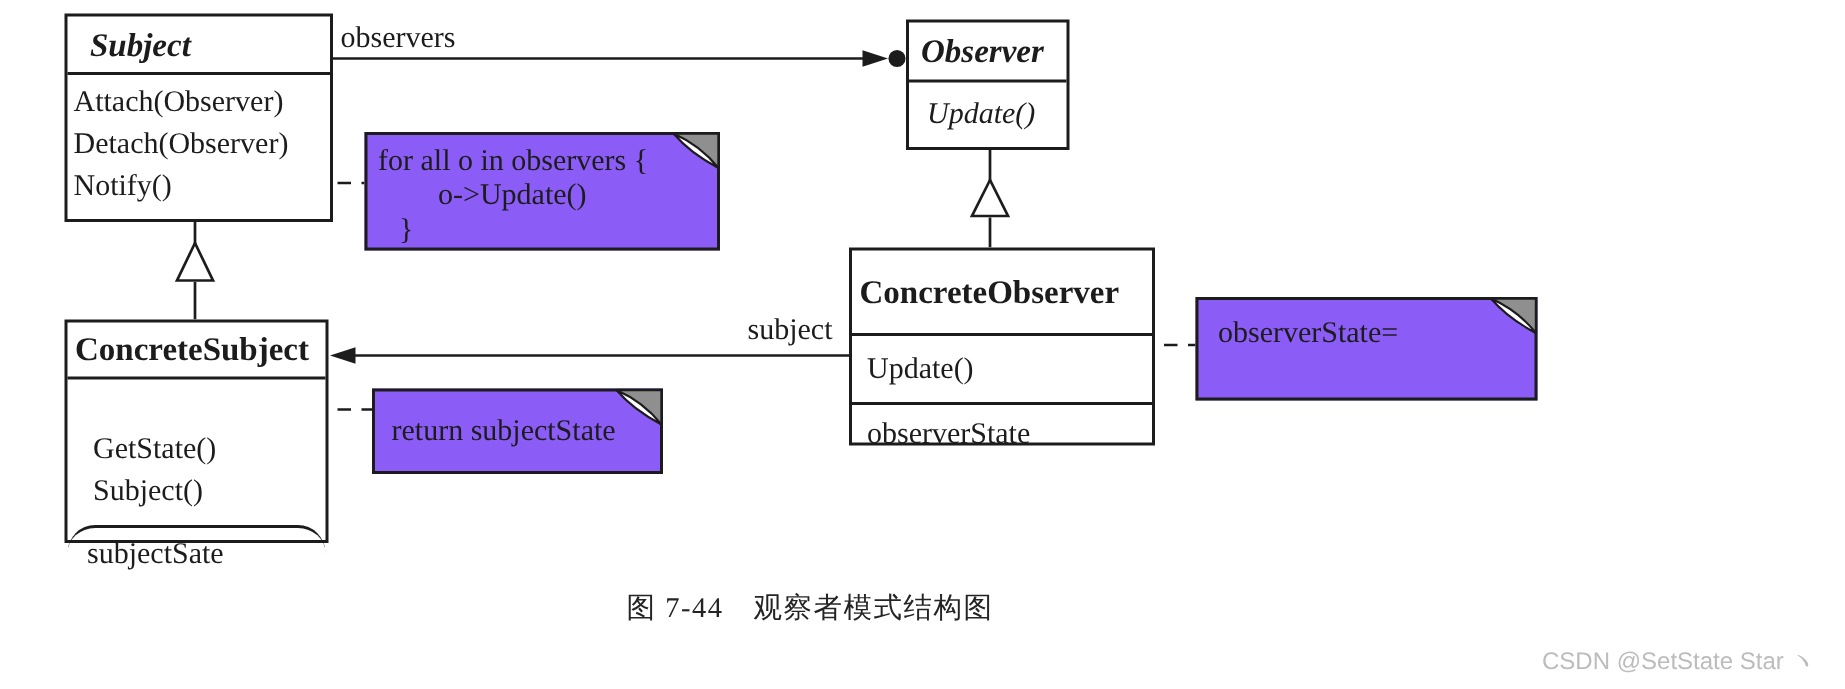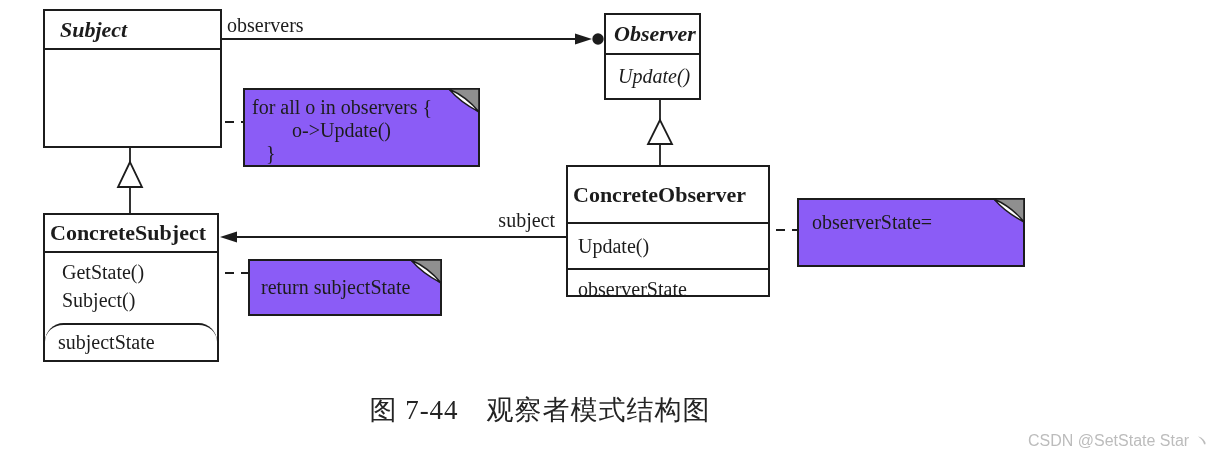--- a/index.html
+++ b/index.html
@@ -13,28 +13,28 @@
   .it { font-style:italic; }
   .sec { box-sizing:border-box; font-size:20px; }
   .sec.attrs { border-top:2px solid #1c1c1c;border-radius:19px; }
   .m { white-space:nowrap; }
 
   #subject-box        { left:43px;  top:9px;   width:179px; height:139px; }
   #subject-box .uml-title { height:39px; padding-left:15px; }
   #subject-box .sec   { padding:4px 0 0 4px; }
   #subject-box .m     { line-height:28px; }
 
-  #observer-box       { left:604px; top:13px;  width:97px; height:87px; }
+  #observer-box       { left:604px; top:13px;  width:109px; height:87px; }
   #observer-box .uml-title { height:40px; padding-left:8px; }
   #observer-box .sec  { padding-left:12px; }
   #observer-box .m    { line-height:43px; }
 
   #concrete-subject-box { left:43px; top:213px; width:176px; height:149px; }
   #concrete-subject-box .uml-title { height:38px; padding-left:5px; }
-  #concrete-subject-box .sec.methods { height:70px; padding:5px 0 0 17px; }
+  #concrete-subject-box .sec.methods { height:70px; padding:5px 0 0 17px;margin-top:27px; }
   #concrete-subject-box .m { line-height:28px; }
   #concrete-subject-box .sec.attrs { height:37px; padding-left:13px; }
   #concrete-subject-box .attrs .m { line-height:35px; }
 
   #concrete-observer-box { left:566px; top:165px; width:204px; height:132px; }
   #concrete-observer-box .uml-title { height:57px; padding-left:5px; }
   #concrete-observer-box .sec.methods { height:46px; border-bottom:2px solid #1c1c1c; padding-left:10px; }
   #concrete-observer-box .sec.methods .m { line-height:44px; }
   #concrete-observer-box .sec.attrs { border-top:none; height:39px; padding-left:10px; }
   #concrete-observer-box .sec.attrs .m { line-height:39px; }
@@ -56,21 +56,21 @@
   
   .edge-label { position:absolute; font-size:20px; white-space:nowrap; }
   #label-observers { left:227px; top:14px; }
   #label-subject   { left:480px; top:209px; width:75px; text-align:right; }
 
   
   #connectors { position:absolute; left:0; top:0; width:1230px; height:459px; pointer-events:none; }
 
   
   #caption { position:absolute; left:0; top:392px; width:1080px; text-align:center;
-             font-size:27px; letter-spacing:1px; color:#242424; }
+             font-size:19px; letter-spacing:1px; color:#242424; }
   #watermark { position:absolute; left:1028px; top:431px; font-family:"Liberation Sans", sans-serif;
                font-size:16px; color:#bcbcbc; white-space:nowrap; }
 </style>
 </head>
 <body>
 
 <div class="stage">
 
   <svg id="connectors" viewBox="0 0 1230 459">
 
@@ -108,37 +108,42 @@
     </g>
 
     <g>
       <circle cx="737" cy="230" r="5.7" fill="#ffffff" stroke="#1c1c1c" stroke-width="1.8"></circle>
       <line x1="744" y1="230" x2="797" y2="230" stroke="#1c1c1c" stroke-width="1.8" stroke-dasharray="9 7"></line>
     </g>
   </svg>
 
   <div class="uml-class" id="subject-box">
     <div class="uml-title it">Subject</div>
+    <div class="sec methods">
+      <div class="m">Attach(Observer)</div>
+      <div class="m">Detach(Observer)</div>
+      <div class="m">Notify()</div>
+    </div>
   </div>
 
   <div class="uml-class" id="observer-box">
     <div class="uml-title it">Observer</div>
     <div class="sec methods">
       <div class="m it">Update()</div>
     </div>
   </div>
 
   <div class="uml-class" id="concrete-subject-box">
     <div class="uml-title">ConcreteSubject</div>
     <div class="sec methods">
       <div class="m">GetState()</div>
       <div class="m">Subject()</div>
     </div>
     <div class="sec attrs">
-      <div class="m">subjectState</div>
+      <div class="m">subjectSate</div>
     </div>
   </div>
 
   <div class="uml-class" id="concrete-observer-box">
     <div class="uml-title">ConcreteObserver</div>
     <div class="sec methods">
       <div class="m">Update()</div>
     </div>
     <div class="sec attrs">
       <div class="m">observerState</div>

